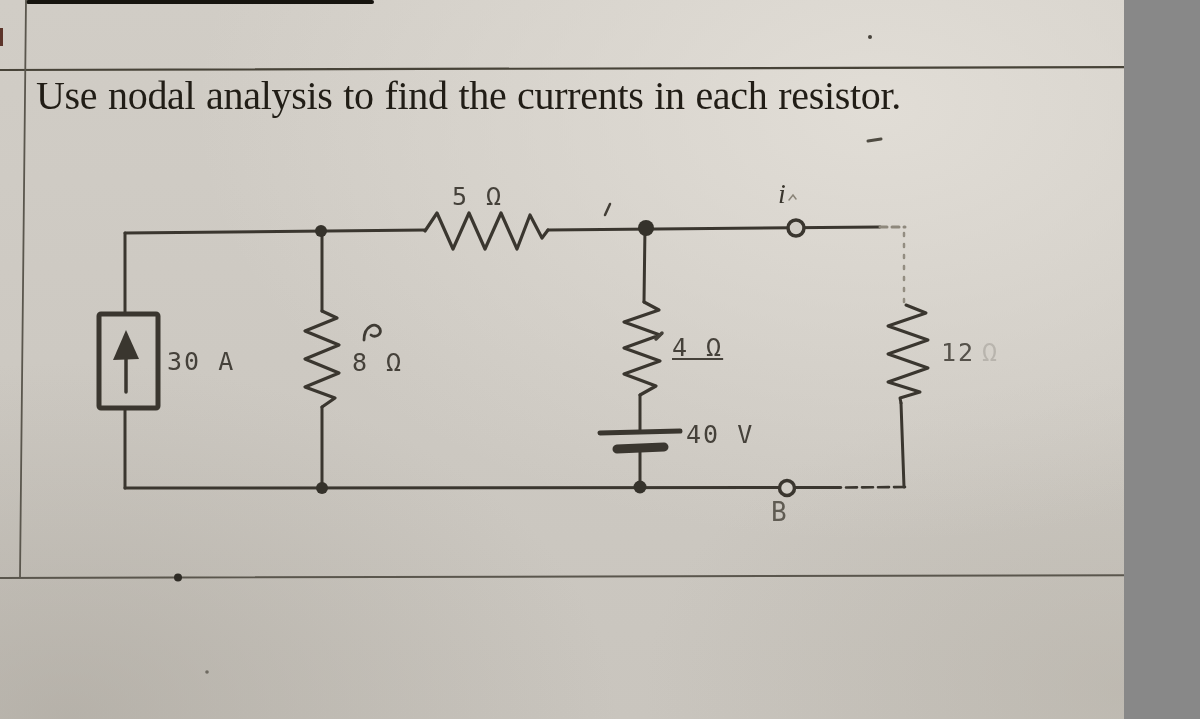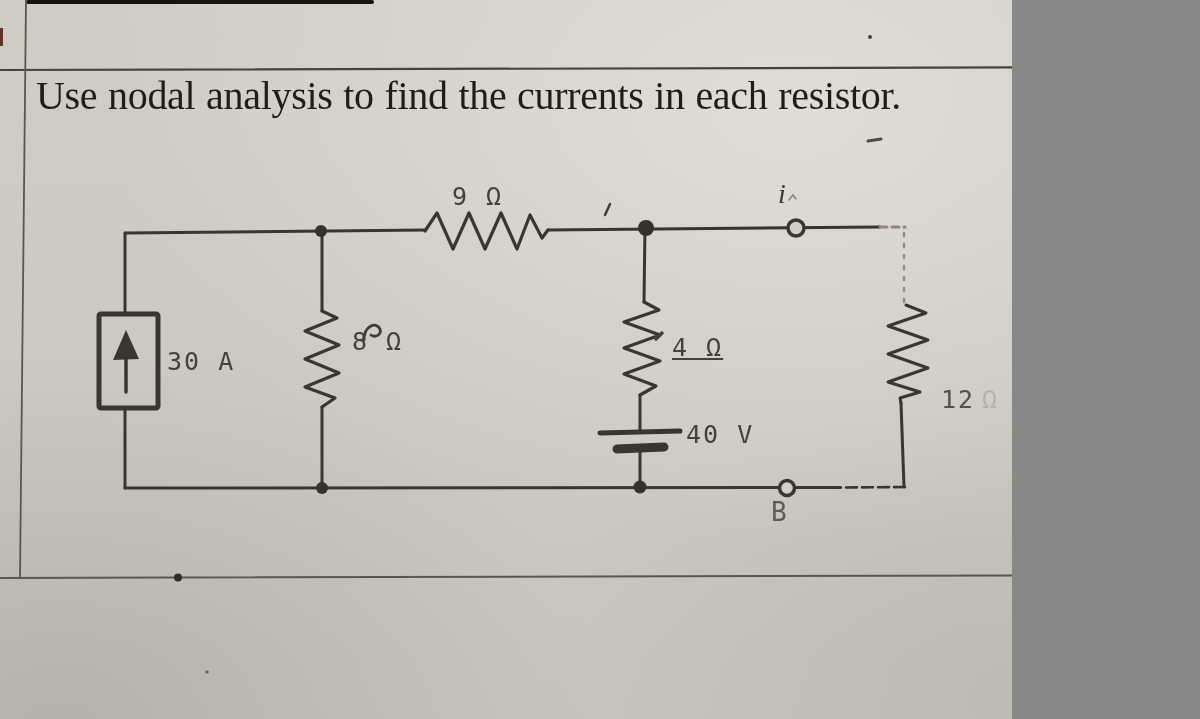--- a/index.html
+++ b/index.html
@@ -1,17 +1,17 @@
 <!DOCTYPE html>
 <html><head>
 <meta charset="utf-8">
 <style>
   html,body{margin:0;padding:0;background:#888;}
   .photo{
-    position:relative;width:1012px;height:719px;overflow:hidden;
+    position:relative;width:1124px;height:719px;overflow:hidden;
     background-color:#ccc8c1;
     background-image:
       radial-gradient(1100px 700px at 78% 15%, rgba(226,222,215,.95), rgba(226,222,215,0) 62%),
       radial-gradient(1000px 650px at 6% 100%, rgba(166,161,152,.55), rgba(166,161,152,0) 55%),
       radial-gradient(800px 520px at 100% 96%, rgba(176,171,161,.45), rgba(176,171,161,0) 60%),
       linear-gradient(180deg,#d1cdc6,#c9c5be);
     font-family:"DejaVu Sans Mono", monospace;
   }
   .schem{position:absolute;left:0;top:0;}
   .lbl{position:absolute;white-space:nowrap;color:#45413a;
@@ -19,21 +19,21 @@
   .title{
     position:absolute;left:36px;top:72px;white-space:nowrap;
     font-family:"Liberation Serif", serif;font-size:40px;color:#211d16;
     letter-spacing:-0.3px;word-spacing:1px;
   }
   .node-i{position:absolute;left:778px;top:178px;font-family:"Liberation Serif", serif;
           font-style:italic;font-size:28px;color:#3a362e;letter-spacing:0;}
   .node-b{position:absolute;left:771px;top:497px;font-size:26px;color:#5f5b52;
           font-family:"DejaVu Sans Mono", monospace;}
   .faded-unit{opacity:.22;margin-left:7px;}
-  .lbl-12{color:#55514a;margin-top:47px;}
+  .lbl-12{color:#55514a;}
 </style>
 </head>
 <body>
 
 <div class="photo">
 
   <div class="title">Use nodal analysis to find the currents in each resistor.</div>
 
   <svg class="schem" width="1200" height="719" viewBox="0 0 1200 719">
 
@@ -95,25 +95,25 @@
       <path d="M610,204 L605,215" stroke="#433f37" stroke-width="2.5"></path>
       <path d="M789,200 L793,195 L796,199" stroke="#8a8478" stroke-width="1.5"></path>
       <path d="M656,339 L662,333" stroke="#45413a" stroke-width="3.5"></path>
       <path d="M364,340 C364,326 376,321 380,329 C382,335 375,338 371,335" stroke="#3f3b34" stroke-width="2.8"></path>
       <circle cx="870" cy="37" r="2" fill="#47433b"></circle>
       <circle cx="207" cy="672" r="1.8" fill="#6e6a61"></circle>
       <circle cx="1181" cy="546" r="2.5" fill="#3b382f"></circle>
     </g>
   </svg>
 
-  <div class="lbl" style="left:452px;top:182px;">9 Ω</div>
+  <div class="lbl" style="left:452px;top:182px;">5 Ω</div>
 
   <div class="lbl" style="left:167px;top:347px;">30 A</div>
 
-  <div class="lbl" style="left:352px;top:327px;">8 Ω</div>
+  <div class="lbl" style="left:352px;top:348px;">8 Ω</div>
 
   <div class="lbl" style="left:672px;top:333px;text-decoration:underline;">4 Ω</div>
 
   <div class="lbl" style="left:686px;top:420px;text-align:right;">40 V</div>
 
   <div class="lbl lbl-12" style="left:941px;top:338px;">
     <span>12</span><span class="faded-unit">Ω</span>
   </div>
 
   <div class="node-i">i</div>

